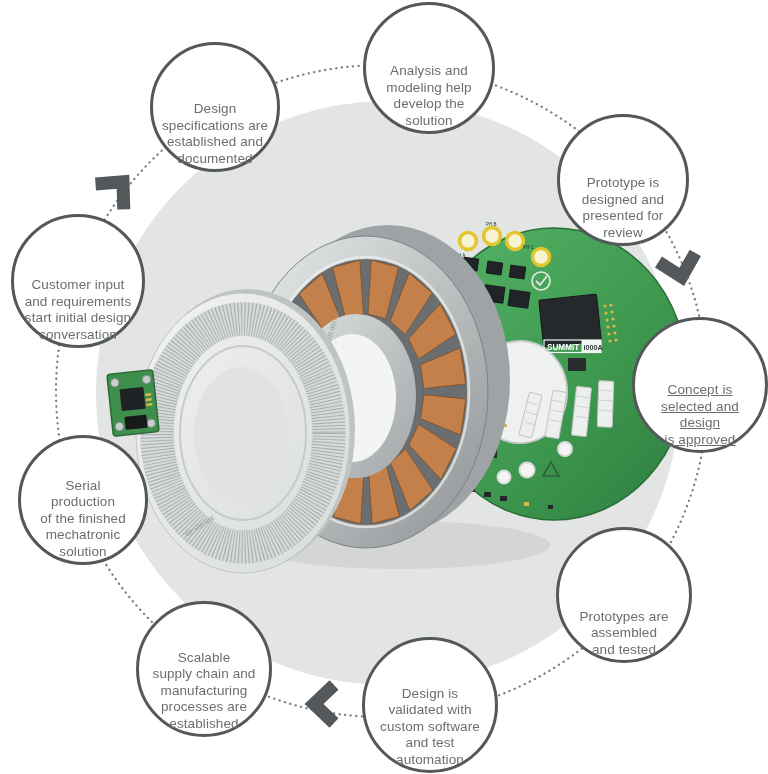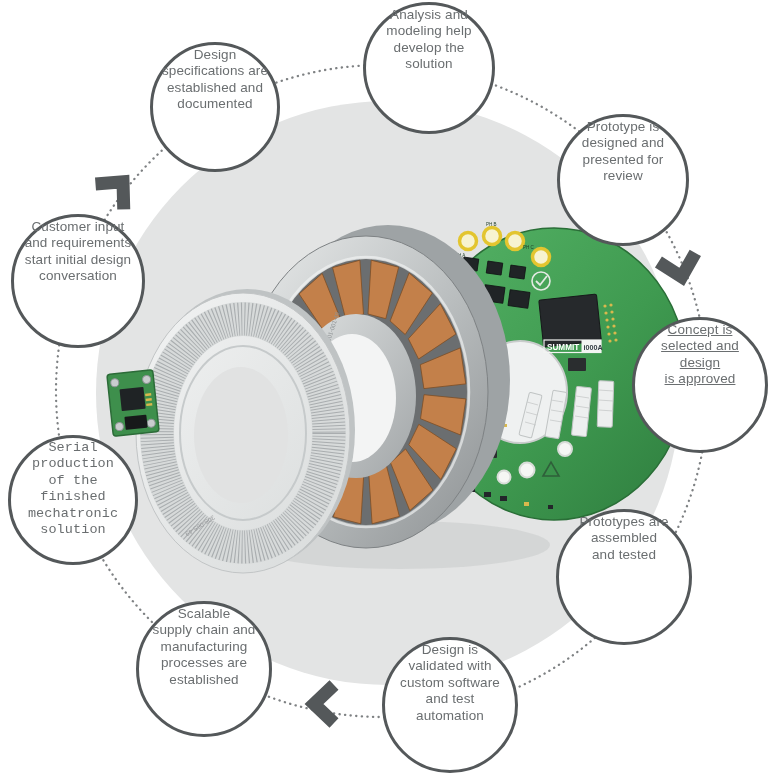--- a/index.html
+++ b/index.html
@@ -4,21 +4,21 @@
 <style>
   html,body{margin:0;padding:0;background:#ffffff;}
   #stage{
     position:relative;width:768px;height:774px;overflow:hidden;
     font-family:"Liberation Sans",sans-serif;background:#ffffff;
   }
   #scene{position:absolute;left:0;top:0;}
   .bubble{
     position:absolute;box-sizing:border-box;border-radius:50%;
     background:#ffffff;border:3px solid #54585a;
-    display:flex;align-items:flex-start;justify-content:center;
+    display:flex;align-items:flex-end;justify-content:center;
     text-align:center;color:#6a6e70;font-size:13.5px;line-height:1.22;
     font-weight:400;letter-spacing:0.1px;
   }
   .bubble span{white-space:pre-line;display:block;padding:2px;}
   svg text{font-family:"Liberation Sans",sans-serif;}
 </style>
 </head>
 <body>
 
 <div id="stage">
@@ -238,40 +238,40 @@
 designed and
 presented for
 review</span>
       </div>
       <div class="bubble" style="left: 632px; top: 317px; width: 136px; height: 136px; text-decoration: underline;">
         <span>Concept is
 selected and
 design
 is approved</span>
       </div>
-      <div class="bubble" style="left: 556px; top: 509px; width: 136px; height: 136px;">
+      <div class="bubble" style="left: 556px; top: 527px; width: 136px; height: 136px;">
         <span>Prototypes are
 assembled
 and tested</span>
       </div>
-      <div class="bubble" style="left: 382px; top: 637px; width: 136px; height: 136px;">
+      <div class="bubble" style="left: 362px; top: 637px; width: 136px; height: 136px;">
         <span>Design is
 validated with
 custom software
 and test
 automation</span>
       </div>
       <div class="bubble" style="left: 136px; top: 601px; width: 136px; height: 136px;">
         <span>Scalable
 supply chain and
 manufacturing
 processes are
 established</span>
       </div>
-      <div class="bubble" style="left: 8px; top: 435px; width: 130px; height: 130px; font-family: Liberation Mono, monospace;">
+      <div class="bubble" style="left: 18px; top: 435px; width: 130px; height: 130px;">
         <span>Serial
 production
 of the finished
 mechatronic
 solution</span>
       </div>
     </div>
 </div>
 
 </body></html>

